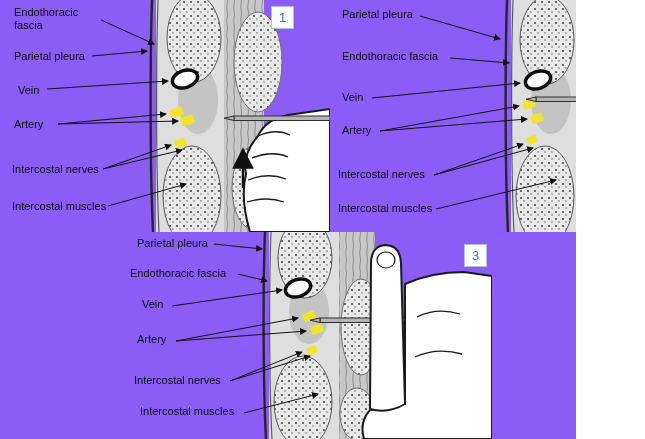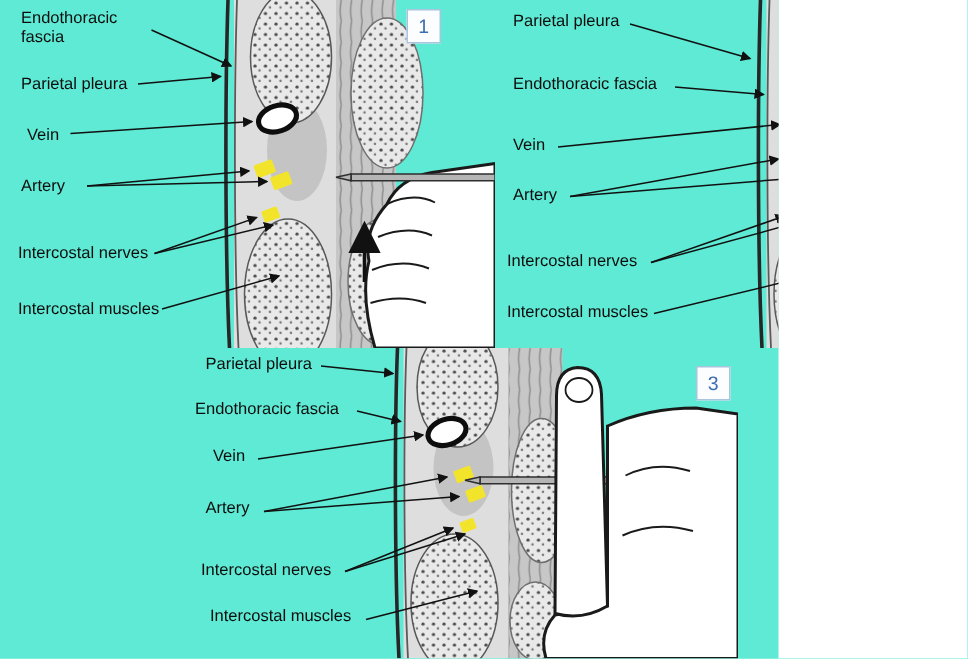--- a/index.html
+++ b/index.html
@@ -1,17 +1,17 @@
 <!DOCTYPE html>
 <html><head>
 <meta charset="utf-8">
 <style>
   * { margin:0; padding:0; box-sizing:border-box; }
   body { background:#fff; font-family:"Liberation Sans", sans-serif; }
-  .canvas { position:relative; width:519px; height:439px; background:#5eead4; overflow:hidden; }
+  .canvas { position:relative; width:576px; height:439px; background:#8b5cf6; overflow:hidden; }
   .panel { position:absolute; }
   .panel svg { position:absolute; left:0; top:0; }
   .label {
     position:absolute; font-size:11px; color:#0d0d0d; line-height:1.15;
     white-space:nowrap; z-index:5;
   }
   .label.wrap { white-space:normal; width:88px; }
   .numbox {
     position:absolute; width:23px; height:23px;
     border:1.5px solid #a8c4de; background:#fbfdff;

